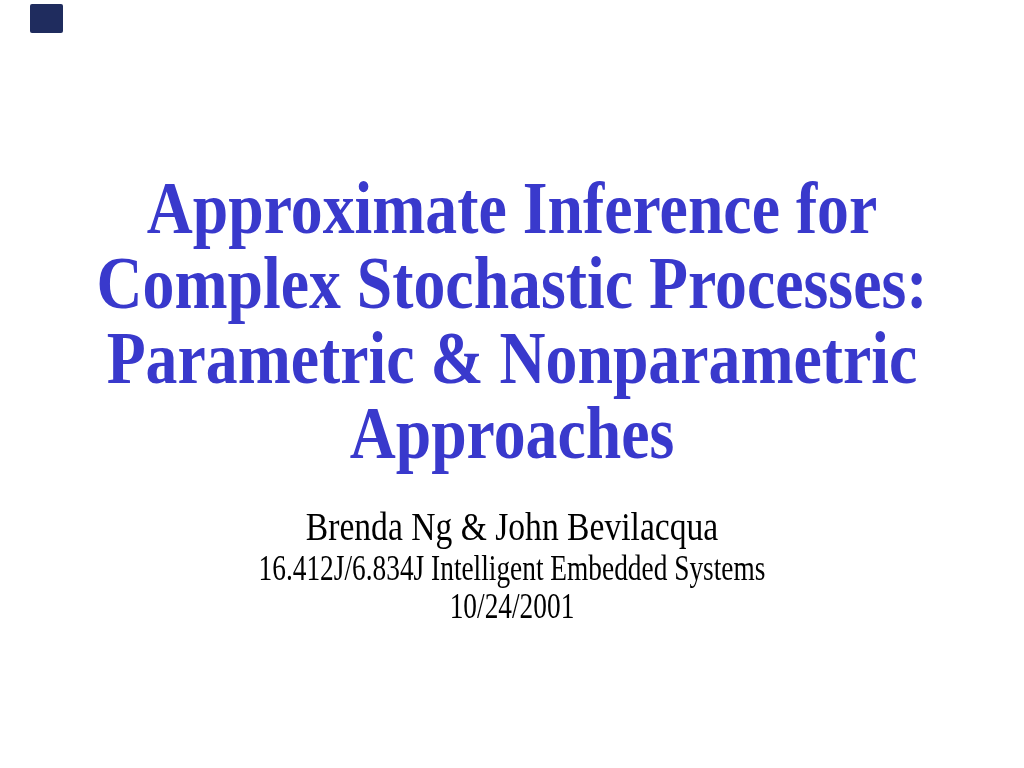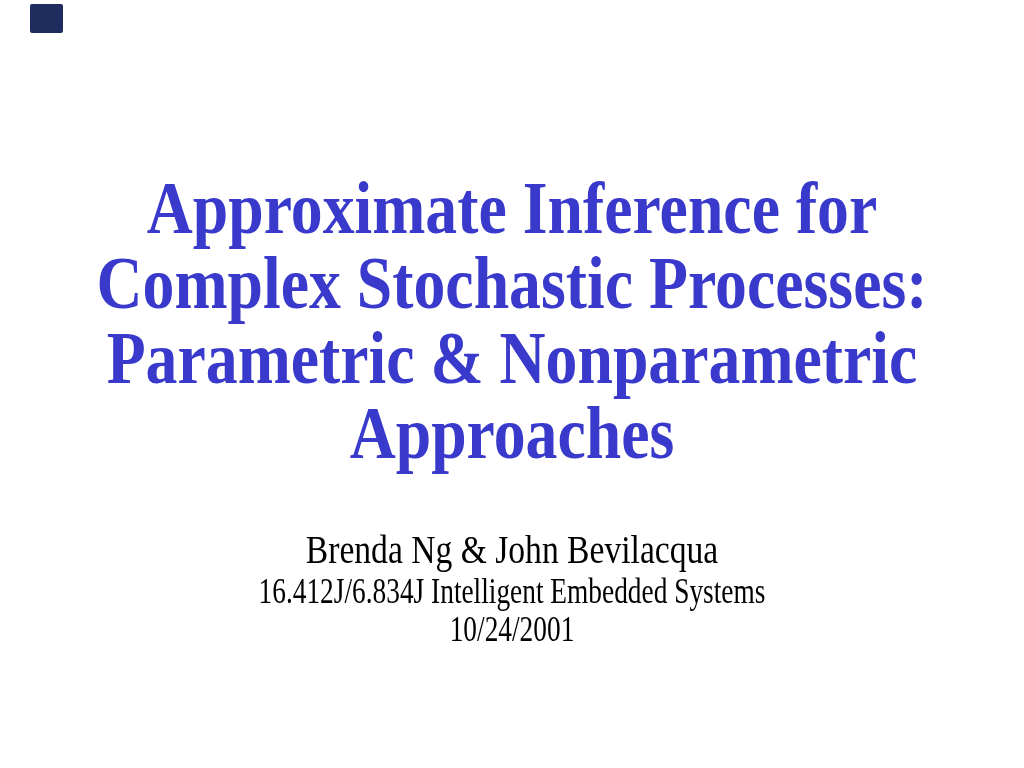--- a/index.html
+++ b/index.html
@@ -40,21 +40,21 @@
     font-size: 75px;
     line-height: 75px;
     white-space: nowrap;
   }
   .title-line {
     transform: scaleX(0.85);
     transform-origin: 50% 50%;
   }
   .subtitle-block {
     position: absolute;
-    top: 528px;
+    top: 505px;
     left: 0;
     width: 1024px;
     text-align: center;
     color: #000000;
     white-space: nowrap;
   }
   .subtitle-authors {
     font-size: 40px;
     line-height: 44px;
     transform: scaleX(0.84);

